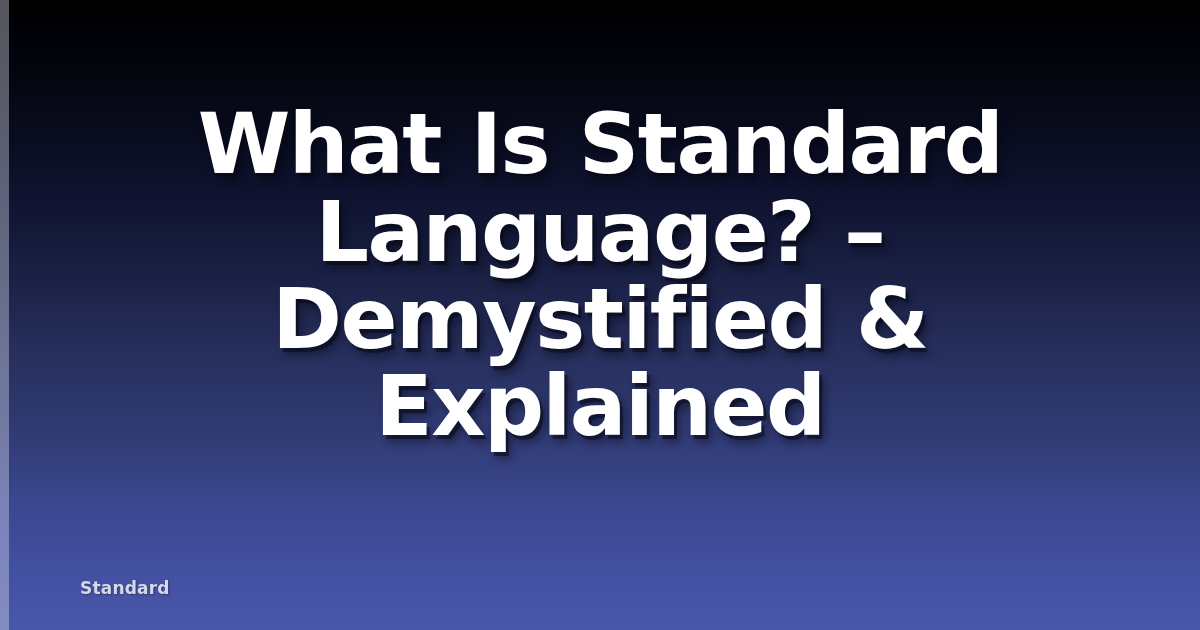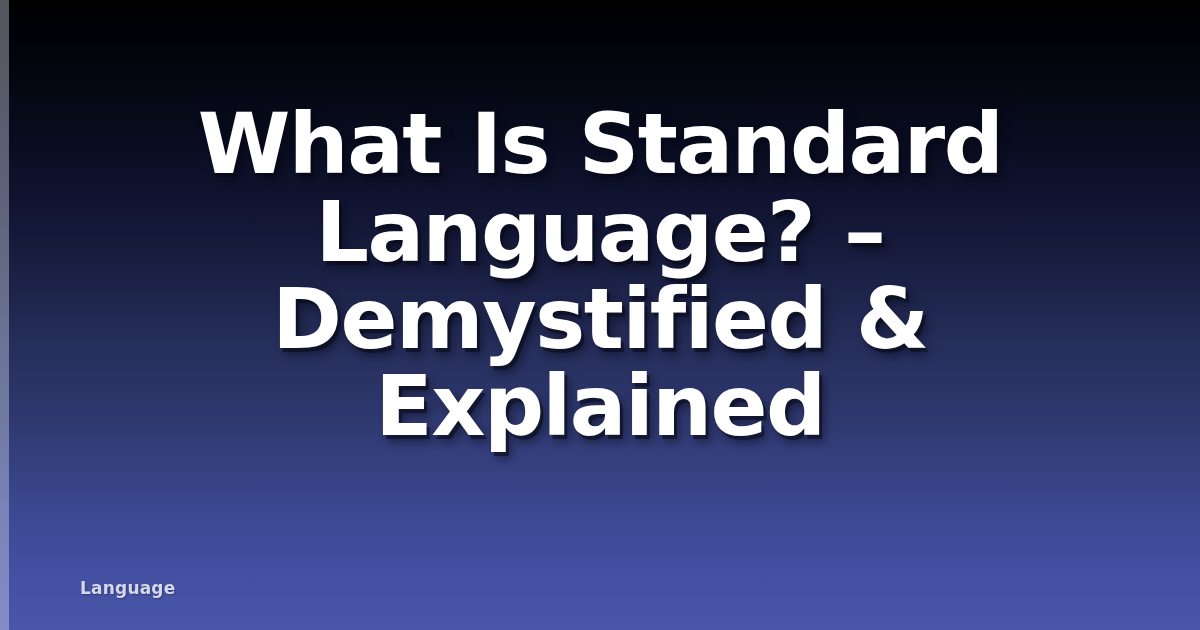--- a/index.html
+++ b/index.html
@@ -96,15 +96,15 @@
 <body>
 
 <div class="og-card">
 
   <div class="edge-strip"></div>
 
   <div class="headline-wrap">
     <h1 class="headline">What Is Standard Language? – Demystified &amp; Explained</h1>
   </div>
 
-  <div class="brand">Language</div>
+  <div class="brand">Standard</div>
 
 </div>
 
 </body></html>

